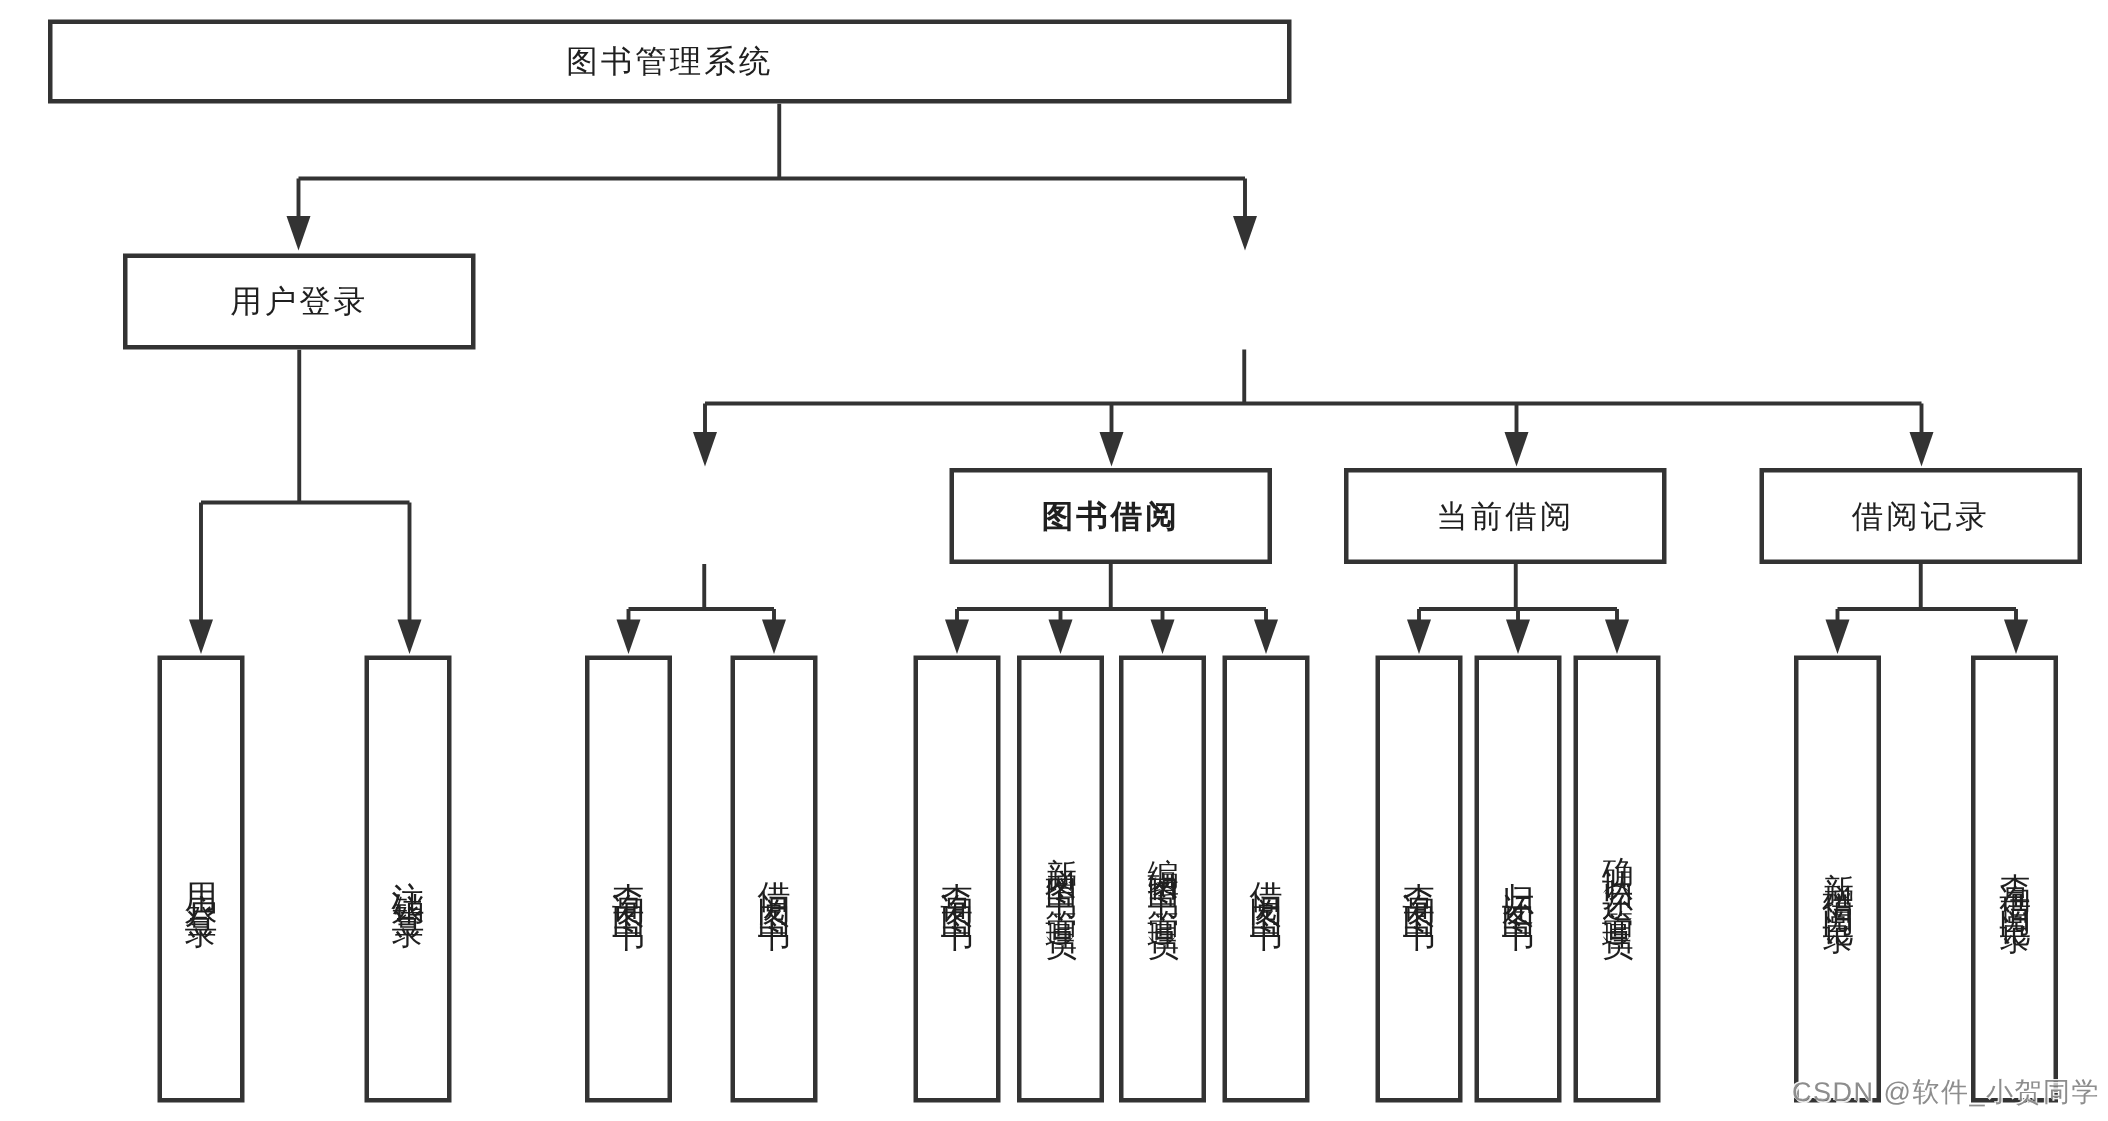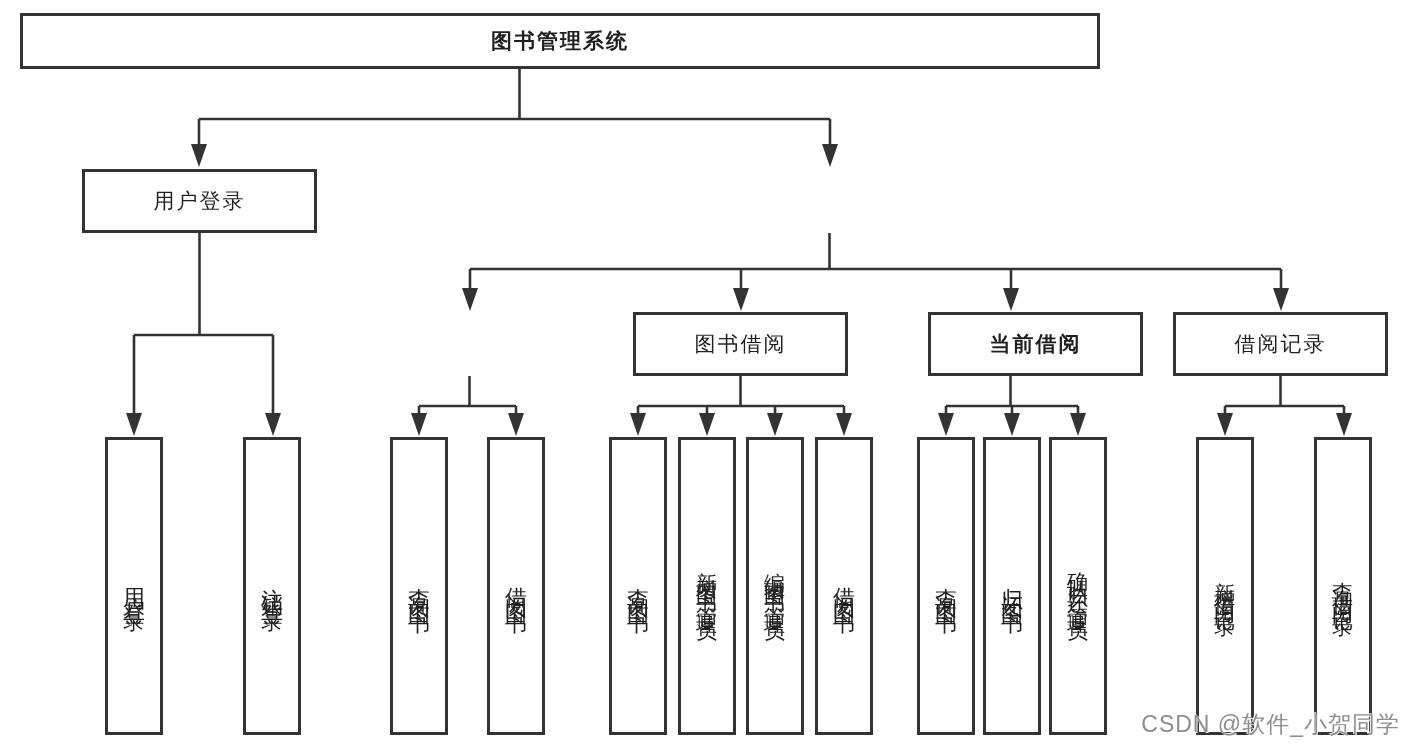--- a/index.html
+++ b/index.html
@@ -57,31 +57,31 @@
     font-size: 22px;
     line-height: 1;
     letter-spacing: 8px;
   }
   .box.v.long .label {
     letter-spacing: 7px;
     font-size: 21px;
   }
 
   
-  .root-box  { left: 20px;  top: 13px;  width: 1080px; height: 56px; font-weight: bold; }
+  .root-box  { left: 32px;  top: 13px;  width: 829px; height: 56px; }
   .lvl2      { top: 169px; height: 64px; width: 235px; }
   .lvl3      { top: 312px; height: 64px; width: 215px; }
   .leaf      { top: 437px; height: 298px; width: 58px; }
 
   .watermark {
     position: absolute;
     right: 5px;
     bottom: 7px;
     z-index: 5;
-    font-size: 23px;
+    font-size: 18px;
     color: var(--watermark);
     letter-spacing: 1px;
     text-shadow: 1px 1px 0 rgba(255,255,255,0.9), -1px -1px 0 rgba(255,255,255,0.9);
     white-space: nowrap;
   }
 </style>
 </head>
 <body>
 
 <div class="canvas">
@@ -123,24 +123,24 @@
   </svg>
 
   <div class="box h root-box">
     <span class="label">图书管理系统</span>
   </div>
 
   <div class="box h lvl2" style="left:82px;">
     <span class="label">用户登录</span>
   </div>
 
-  <div class="box h lvl3" style="left:633px;">
+  <div class="box h lvl3" style="left:633px;font-weight:bold;">
     <span class="label">图书借阅</span>
   </div>
-  <div class="box h lvl3" style="left:928px;font-weight:bold;">
+  <div class="box h lvl3" style="left:896px;">
     <span class="label">当前借阅</span>
   </div>
   <div class="box h lvl3" style="left:1173px;">
     <span class="label">借阅记录</span>
   </div>
 
   <div class="box v leaf" style="left:105px;">
     <span class="label">用户登录</span>
   </div>
   <div class="box v leaf" style="left:243px;">

